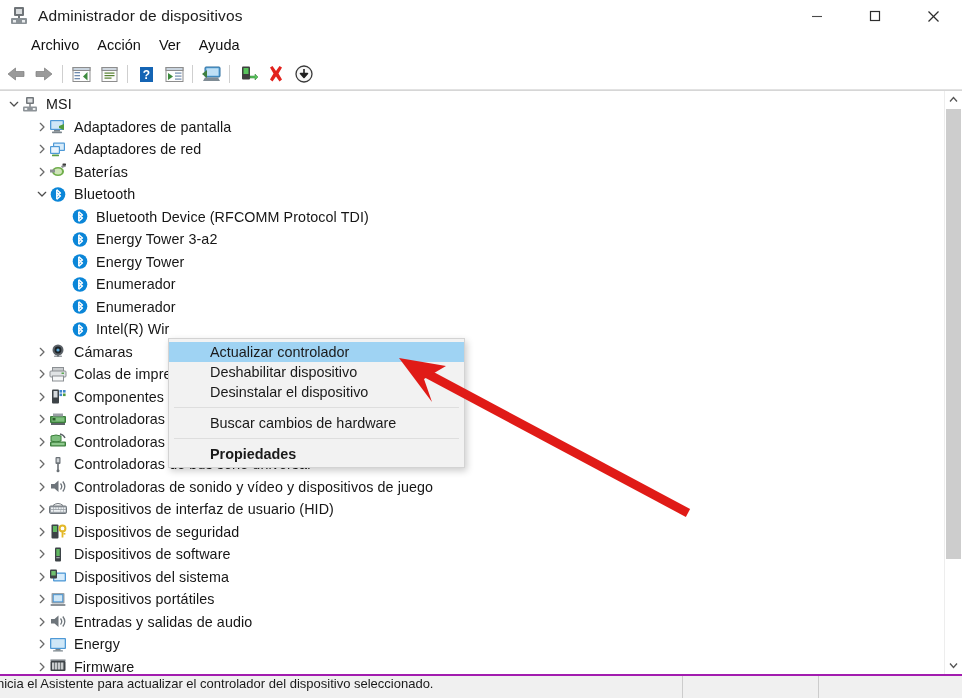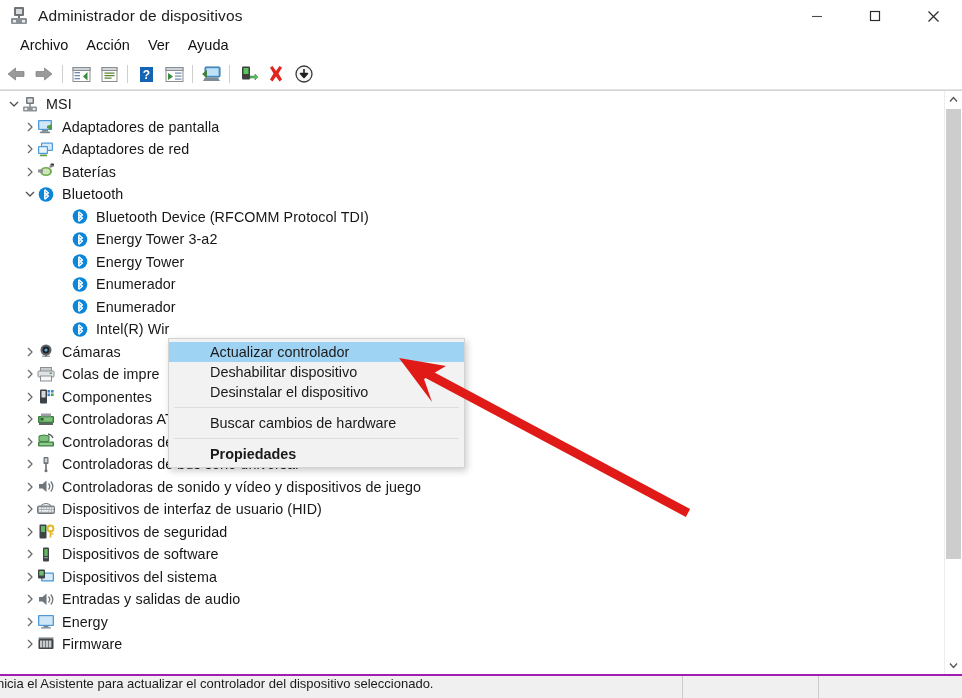--- a/index.html
+++ b/index.html
@@ -61,21 +61,21 @@
     color: #333;
   }
   .caption-btn svg { display:block; }
 
   
   .menubar {
     height: 27px;
     flex: 0 0 27px;
     display: flex;
     align-items: center;
-    padding-left: 11px;
+    padding-left: 22px;
     background: #ffffff;
   }
   .menu-item {
     font-size: 14.5px;
     color: #101010;
     padding: 2px 9px 3px 9px;
     white-space: nowrap;
   }
 
   
@@ -156,21 +156,21 @@
     position: absolute;
     left: -2px; top: -2px;
     width: 168px;
     height: 21px;
     background: #cbe8f9;
     z-index: -1;
   }
 
   
   .lvl0 { padding-left: 6px; }
-  .lvl1 { padding-left: 22px; }
+  .lvl1 { padding-left: 22px; margin-left: 12px; }
   .lvl2 { padding-left: 56px; }
 
   
   .scrollbar {
     position: absolute;
     right: 0; top: 0; bottom: 0;
     width: 17px;
     background: #ffffff;
     border-left: 1px solid #ededed;
   }
@@ -732,20 +732,36 @@
           </div>
         </div>
         <div class="trow lvl1">
           <div class="inner">
             <span class="twist">
               <svg width="10" height="10" viewBox="0 0 10 10">
                 <path d="M3.3 1.3 L7 5 L3.3 8.7" fill="none" stroke="#6a6a6a" stroke-width="1.25" stroke-linecap="round" stroke-linejoin="round"></path>
               </svg>
             </span>
             <span class="ticon"><svg width="18" height="17" viewBox="0 0 18 17">
+                <rect x="2.5" y="2" width="13" height="10.5" rx="1" fill="#9aa1a7"></rect>
+                <rect x="3.8" y="3.2" width="10.4" height="8.1" fill="#4e99d6"></rect>
+                <rect x="4.8" y="4.2" width="8.4" height="6.1" fill="#cfe7f7"></rect>
+                <rect x="1.5" y="13" width="15" height="2" rx=".8" fill="#8b9197"></rect>
+              </svg></span>
+            <span class="tlabel">Dispositivos portátiles</span>
+          </div>
+        </div>
+        <div class="trow lvl1">
+          <div class="inner">
+            <span class="twist">
+              <svg width="10" height="10" viewBox="0 0 10 10">
+                <path d="M3.3 1.3 L7 5 L3.3 8.7" fill="none" stroke="#6a6a6a" stroke-width="1.25" stroke-linecap="round" stroke-linejoin="round"></path>
+              </svg>
+            </span>
+            <span class="ticon"><svg width="18" height="17" viewBox="0 0 18 17">
                 <path d="M2 6 L5.5 6 L9.5 2.5 L9.5 14 L5.5 10.5 L2 10.5 Z" fill="#6e757b"></path>
                 <path d="M11.5 5.5 q2.5 3 0 6" fill="none" stroke="#6e757b" stroke-width="1.3"></path>
                 <path d="M13.8 3.5 q4 5 0 10" fill="none" stroke="#6e757b" stroke-width="1.3"></path>
               </svg></span>
             <span class="tlabel">Entradas y salidas de audio</span>
           </div>
         </div>
         <div class="trow lvl1">
           <div class="inner">
             <span class="twist">

